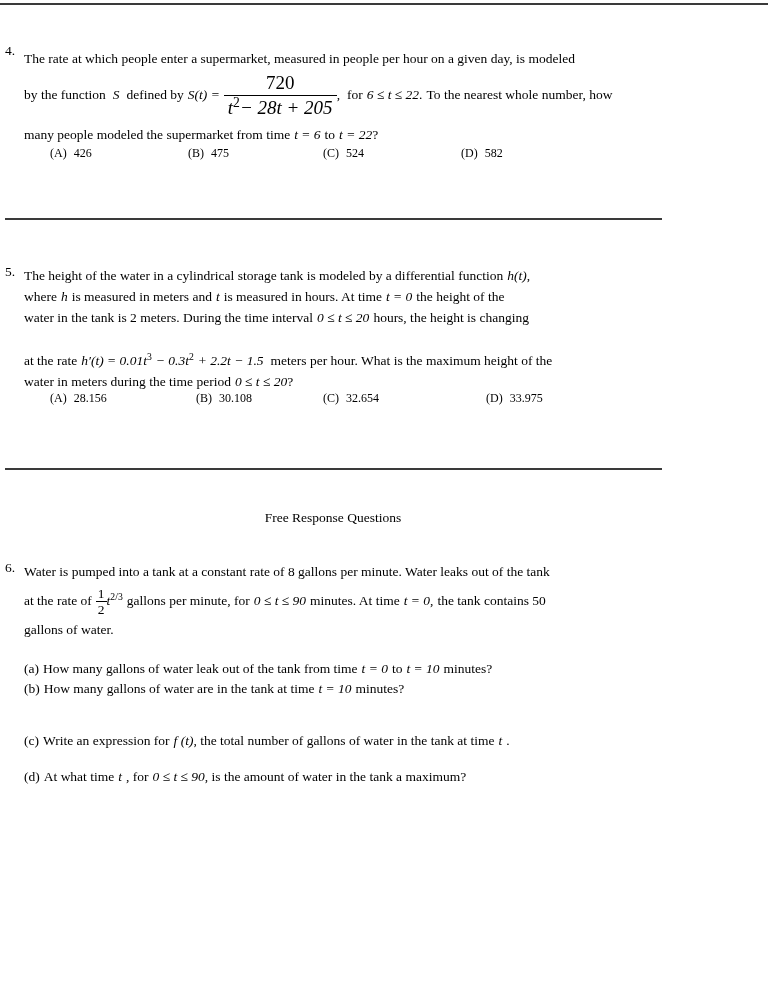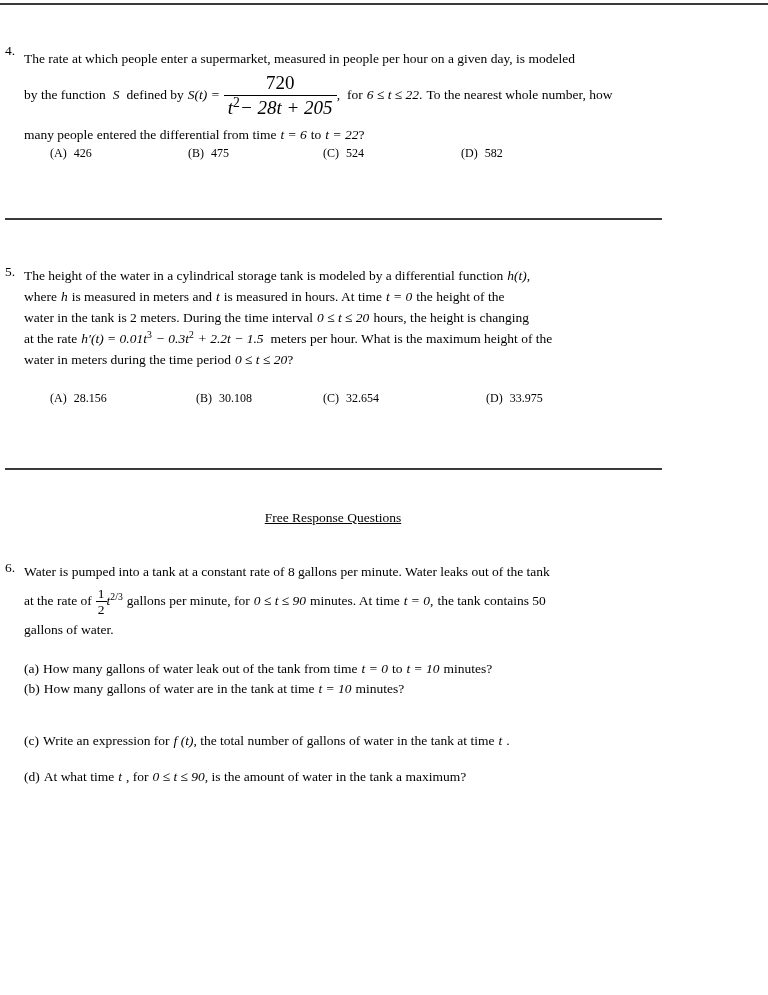--- a/index.html
+++ b/index.html
@@ -120,21 +120,20 @@
 
   
   .section-heading {
     position: absolute;
     left: 0;
     width: 666px;
     text-align: center;
     font-size: 13.5px;
   }
   .section-heading span {
-    text-decoration: underline;
   }
 
   
   .subpart {
     position: absolute;
     left: 24px;
     font-size: 13.5px;
     white-space: nowrap;
   }
 </style>
@@ -149,21 +148,21 @@
 
     <div class="q-line">
       <span>The rate at which people enter a supermarket, measured in people per hour on a given day, is modeled</span>
     </div>
 
     <div class="q-line" style="line-height:30px;">
       <span>by the function</span><span class="spw"></span><span class="mi">S</span><span class="spw"></span><span>defined by</span><span class="sp"></span><span class="math"><span class="mi">S(t) =</span><span class="sp"></span><span class="frac frac-big"><span class="num">720</span><span class="den"><span class="mi">t</span><sup class="expn">2</sup><span class="mi">− 28t + 205</span></span></span></span><span>,</span><span class="spw"></span><span>for</span><span class="sp"></span><span class="mi">6 ≤ t ≤ 22</span><span>.</span><span class="sp"></span><span>To the nearest whole number, how</span>
     </div>
 
     <div class="q-line">
-      <span>many people entered the differential from time</span><span class="sp"></span><span class="mi">t = 6</span><span class="sp"></span><span>to</span><span class="sp"></span><span class="mi">t = 22</span><span>?</span>
+      <span>many people modeled the supermarket from time</span><span class="sp"></span><span class="mi">t = 6</span><span class="sp"></span><span>to</span><span class="sp"></span><span class="mi">t = 22</span><span>?</span>
     </div>
 
   </div>
 </div>
 
 <div class="choices" id="q4-choices" style="top:146px;">
   <div class="choice" style="left:24px;"><span class="lab">(A)</span><span>426</span></div>
   <div class="choice" style="left:162px;"><span class="lab">(B)</span><span>475</span></div>
   <div class="choice" style="left:297px;"><span class="lab">(C)</span><span>524</span></div>
   <div class="choice" style="left:435px;"><span class="lab">(D)</span><span>582</span></div>
@@ -180,21 +179,21 @@
     </div>
 
     <div class="q-line" style="line-height:21px;">
       <span>where</span><span class="sp"></span><span class="mi">h</span><span class="sp"></span><span>is measured in meters and</span><span class="sp"></span><span class="mi">t</span><span class="sp"></span><span>is measured in hours. At time</span><span class="sp"></span><span class="mi">t = 0</span><span class="sp"></span><span>the height of the</span>
     </div>
 
     <div class="q-line" style="line-height:21px;">
       <span>water in the tank is 2 meters. During the time interval</span><span class="sp"></span><span class="mi">0 ≤ t ≤ 20</span><span class="sp"></span><span>hours, the height is changing</span>
     </div>
 
-    <div class="q-line" style="line-height:21px;">
+    <div class="q-line" style="line-height:21px;margin-top:22px;">
       <span>at the rate</span><span class="sp"></span><span class="math"><span class="mi">h′(t) = 0.01t</span><sup class="expn">3</sup><span class="sp"></span><span class="mi">− 0.3t</span><sup class="expn">2</sup><span class="sp"></span><span class="mi">+ 2.2t − 1.5</span></span><span class="spw"></span><span>meters per hour. What is the maximum height of the</span>
     </div>
 
     <div class="q-line" style="line-height:21px;">
       <span>water in meters during the time period</span><span class="sp"></span><span class="mi">0 ≤ t ≤ 20</span><span>?</span>
     </div>
 
   </div>
 </div>
 

